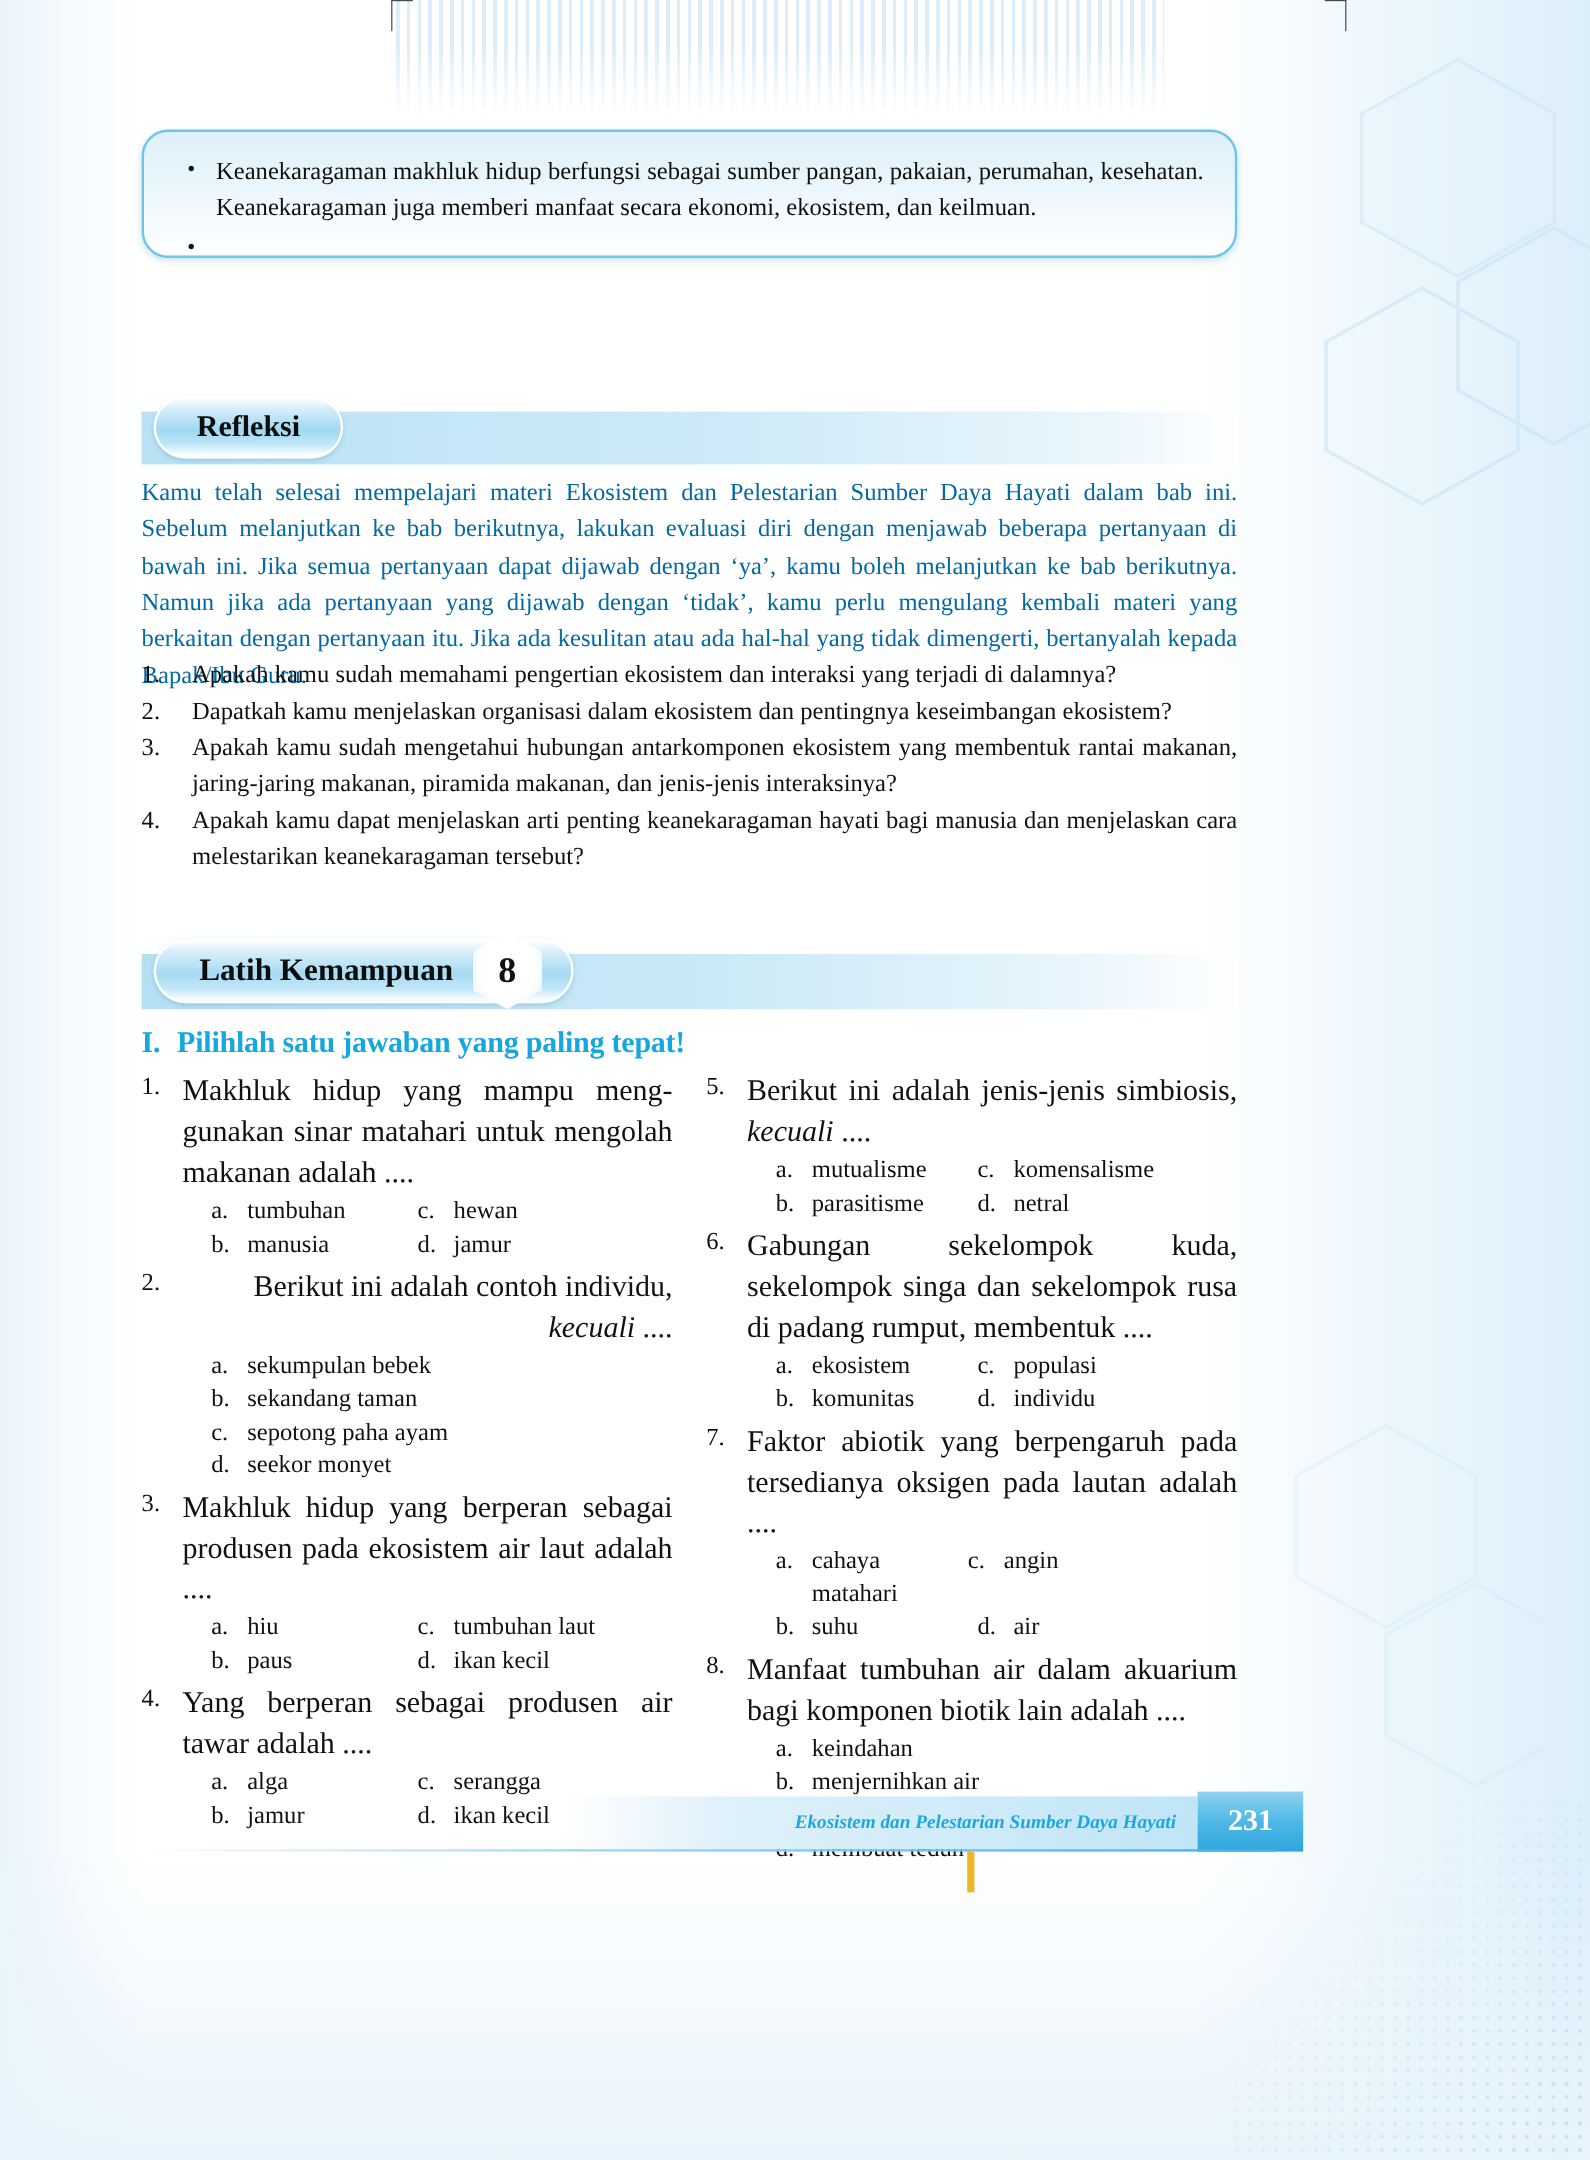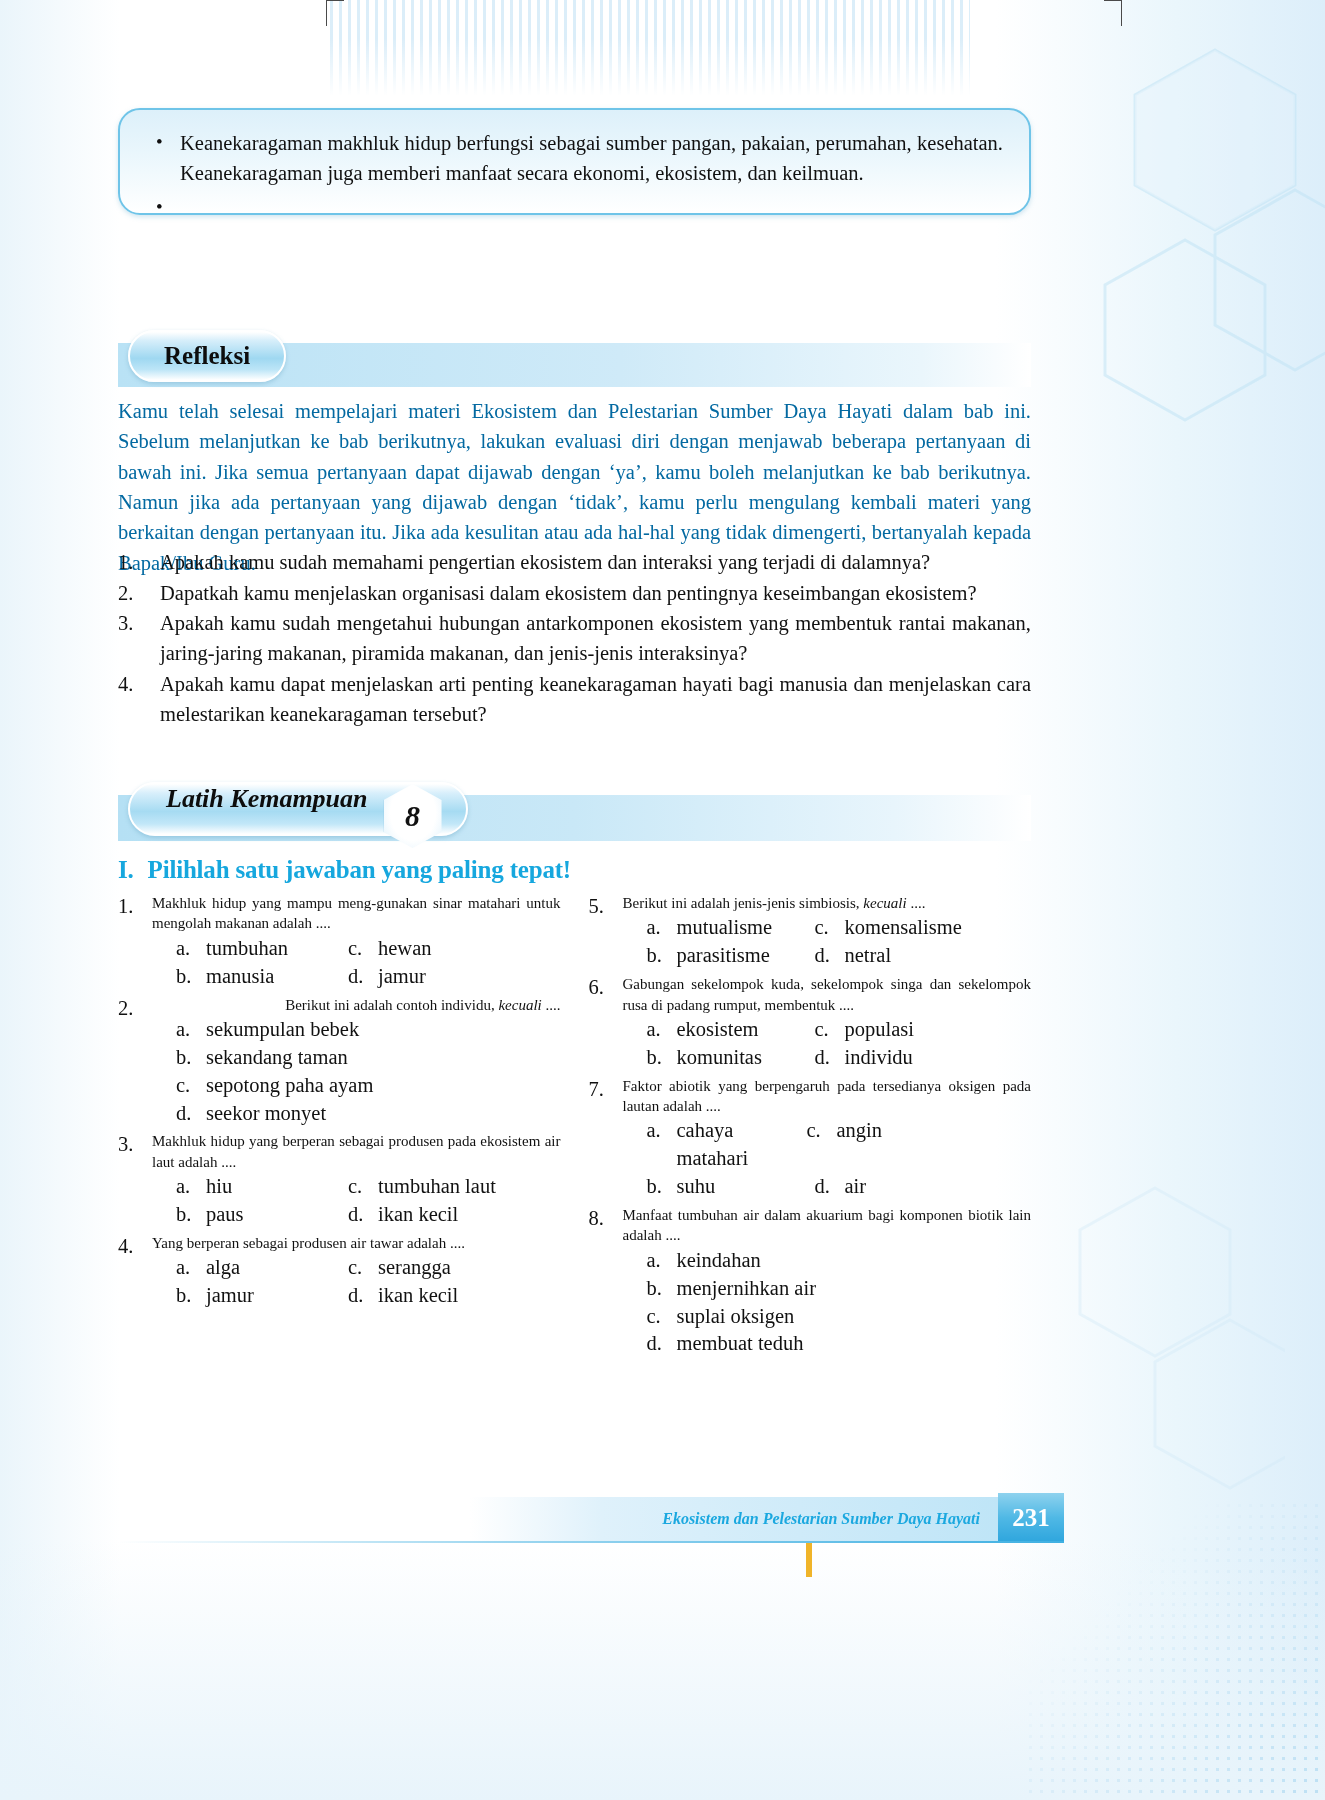--- a/index.html
+++ b/index.html
@@ -166,26 +166,26 @@
     left: 118px; top: 795px;
     width: 913px; height: 46px;
     background: linear-gradient(to right, #b5e0f4 0%, #c9e8f7 50%, #e8f5fc 85%, #ffffff 100%);
   }
   .lk-pill {
     position: absolute;
     left: 10px; top: -13px;
     height: 54px;
     padding: 0 24px 0 36px;
     display: flex;
+    align-items: center;
     gap: 16px;
     border: 2px solid #ffffff;
     border-radius: 30px;
     background: linear-gradient(to bottom, #ffffff 0%, #d8effb 18%, #a6dbf2 55%, #c2e7f8 80%, #ffffff 100%);
     box-shadow: 0 2px 4px rgba(110,170,200,.45);
-    font-style: italic;
   }
   .lk-title {
     font-family: "Liberation Serif", serif;
     font-weight: bold;
     font-size: 26px;
     color: #0d0d0d;
     white-space: nowrap;
   }
   .hex-badge {
     position: relative;
@@ -226,21 +226,21 @@
     width: 913px;
     display: flex;
     gap: 28px;
   }
   .col { width: 455px; }
 
   .q { display: flex; margin-bottom: 4px; }
   .q .qn { width: 34px; flex: none; font-size: 20.5px; line-height: 1.36; color: #111; }
   .q .qbody { flex: 1; }
   .q .qtext {
-    font-size: 15px;
+    font-size: 25px;
     line-height: 1.36;
     color: #111;
     text-align: justify;
     text-justify: inter-word;
   }
   .q .qtext.nojust { text-align: right; }
   .q .qtext i { font-style: italic; }
 
   .opts { margin-top: 1px; padding-left: 24px; }
   .opt-row { display: flex; }
@@ -272,21 +272,21 @@
     font-weight: bold;
     font-style: italic;
     font-size: 16px;
     color: #1ba8df;
     white-space: nowrap;
     margin-left: 28px;
   }
   .page-num-box {
     position: absolute;
     left: 998px; top: 1493px;
-    width: 66px; height: 50px;
+    width: 88px; height: 50px;
     background: linear-gradient(to bottom, #8ed2ee 0%, #4fb8e5 50%, #2da5dd 100%);
     display: flex;
     align-items: center;
     justify-content: center;
     font-family: "Liberation Serif", serif;
     font-weight: bold;
     font-size: 25px;
     color: #ffffff;
   }
   .footer-rule {

